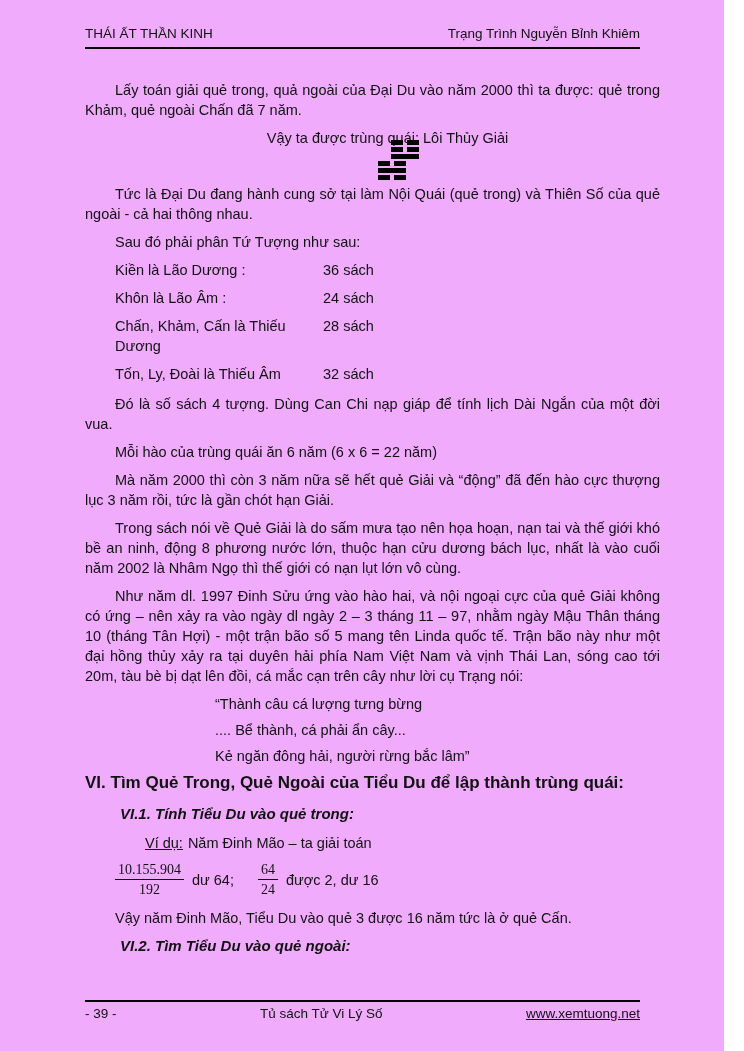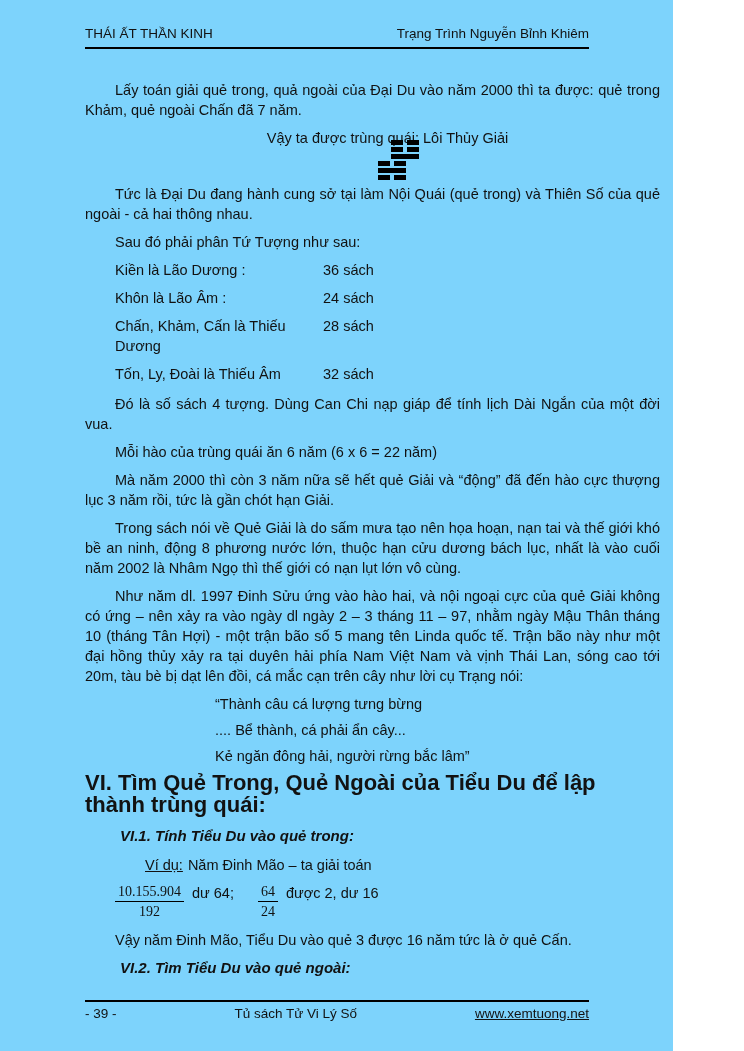--- a/index.html
+++ b/index.html
@@ -1,17 +1,17 @@
 <!DOCTYPE html>
 <html><head>
 <meta charset="utf-8">
 <style>
   html, body { margin:0; padding:0; background:#ffffff; }
   .page {
-    position:relative; width:673px; height:1051px; background:#7dd3fc;
+    position:relative; width:724px; height:1051px; background:#f0abfc;
     font-family:"Liberation Sans","DejaVu Sans",sans-serif; color:#121212;
     overflow:hidden;
   }
   
   .hdr {
     position:absolute; left:85px; right:84px; top:26px;
     display:flex; justify-content:space-between; font-size:13.5px;
   }
   .rule { position:absolute; left:85px; right:84px; height:2px; background:#000; }
   .hdr-rule { top:47px; }
@@ -40,27 +40,27 @@
   .hl.broken b { display:block; width:12px; height:5px; background:#000; }
   
   .tbl { margin:0 0 10px 0; }
   .trow { padding-left:30px; margin-bottom:5px; display:flex;margin-top:8px; }
   .tlabel { display:inline-block; width:208px; flex:0 0 208px; }
   .tval { display:inline-block; }
   
   .poem { margin:2px 0 0 130px; }
   .poem div { margin-bottom:6px; }
   
-  h2 { font-size:22px; line-height:22px; margin:4px 0 10px 0; font-weight:bold; }
+  h2 { font-size:17px; line-height:22px; margin:4px 0 10px 0; font-weight:bold; }
   h3 { font-size:15px; line-height:20px; margin:0 0 9px 35px; font-weight:bold; font-style:italic; }
   
   .example { padding-left:30px; margin:0 0 8px 0; }
   .u-label { text-decoration:underline; margin-right:5px; }
   
-  .math-line { display:flex; align-items:flex-start; margin:2px 0 10px 30px; }
+  .math-line { display:flex; align-items:center; margin:2px 0 10px 30px; }
   .frac {
     display:inline-flex; flex-direction:column; align-items:center;
     font-family:"Liberation Serif","DejaVu Serif",serif; font-size:14px; line-height:17px;
   }
   .frac .num { border-bottom:1.4px solid #000; padding:0 3px 1px 3px; }
   .frac .den { padding-top:1px; }
   .mtext1 { margin:0 24px 0 8px; }
   .mtext2 { margin-left:8px; }
 </style>
 </head>

